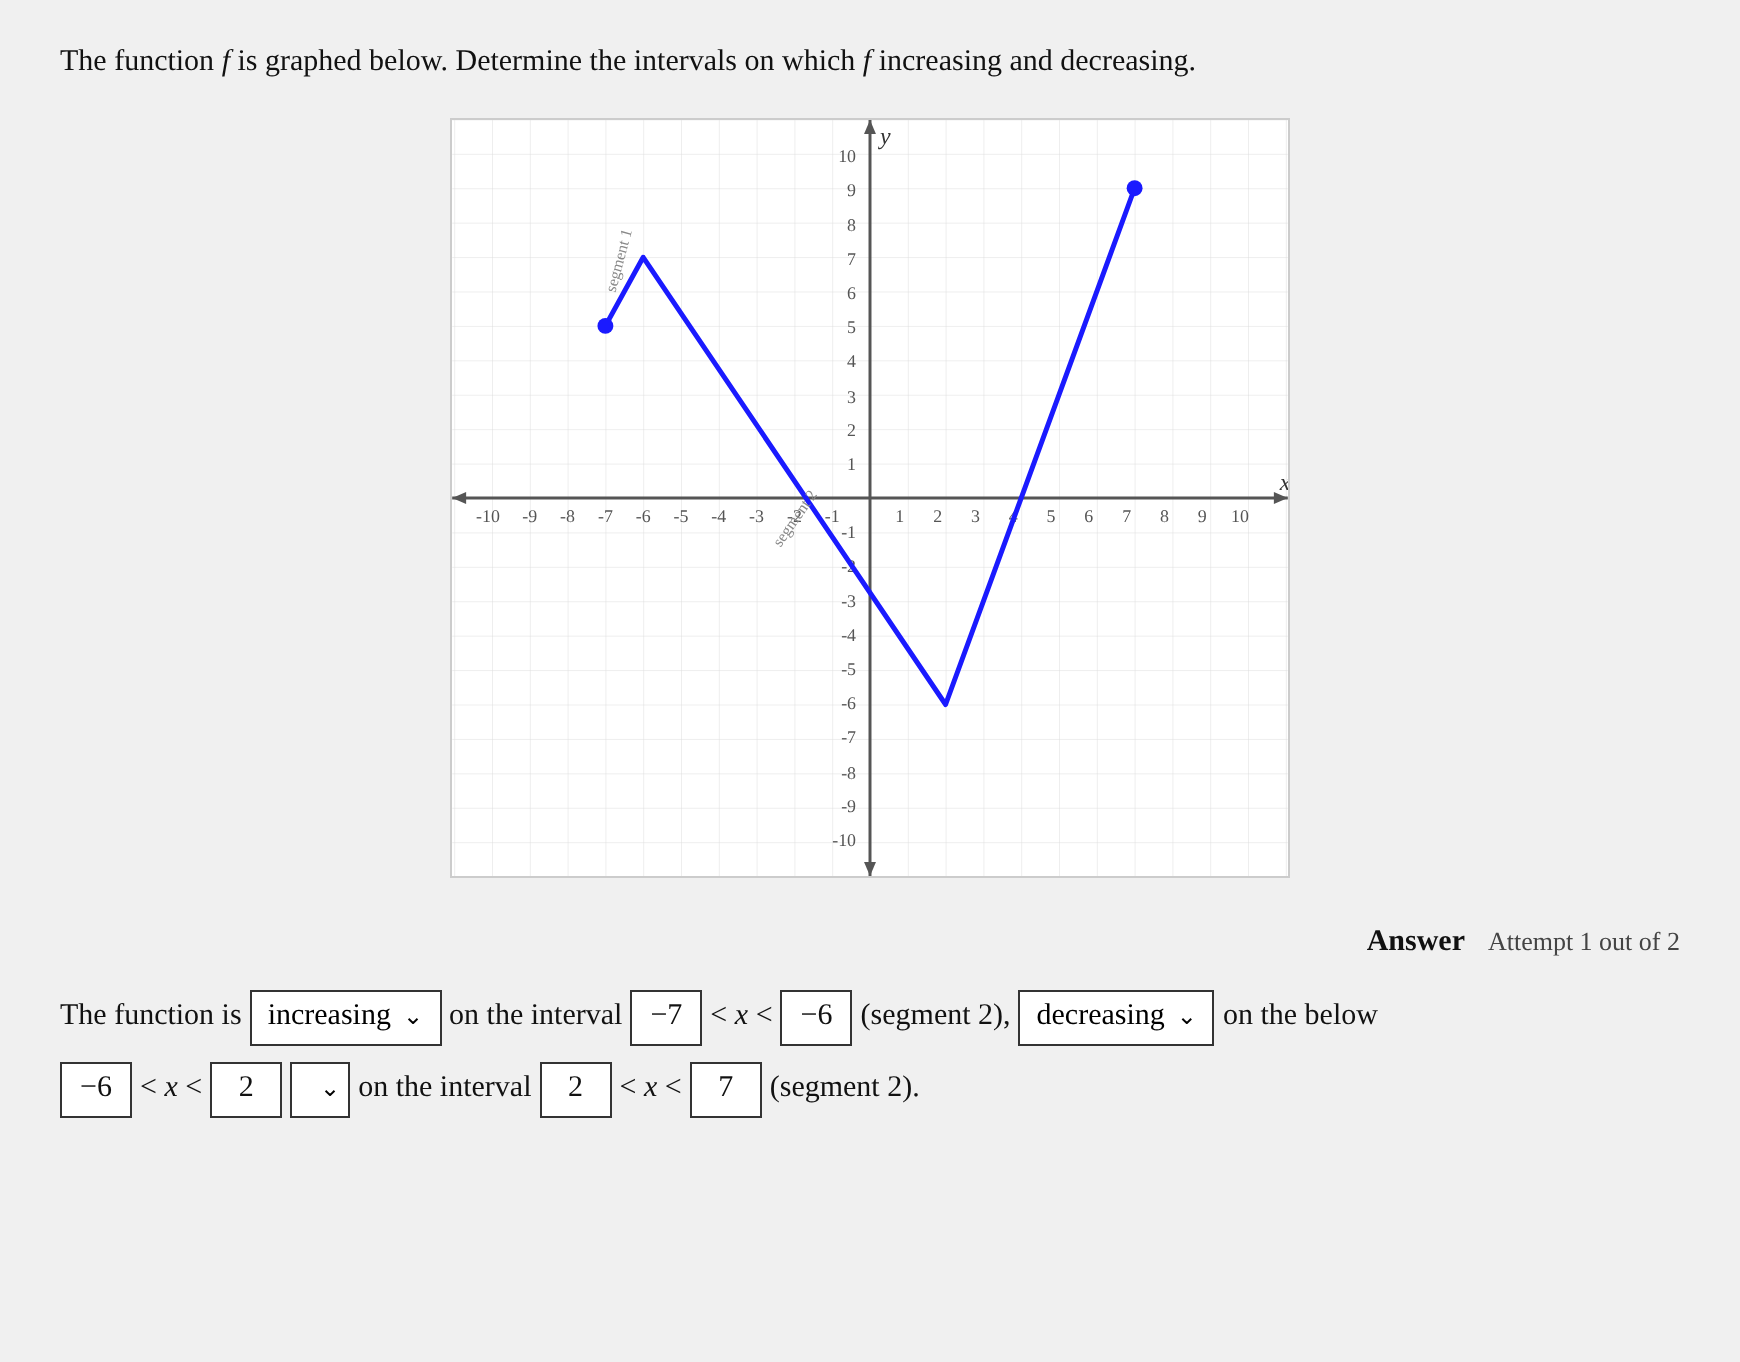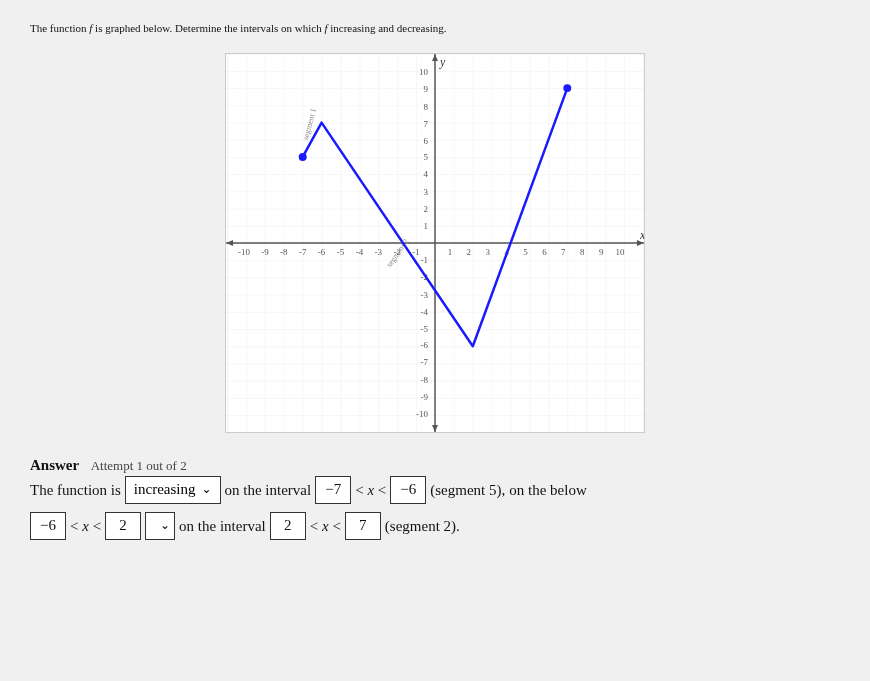--- a/index.html
+++ b/index.html
@@ -6,21 +6,21 @@
     body {
       background: #f0f0f0;
       font-family: Georgia, 'Times New Roman', serif;
       font-size: 15px;
       color: #111;
       width: 870px;
       min-height: 681px;
       padding: 20px 30px;
     }
     .question-text {
-      font-size: 11px;
+      font-size: 15px;
       margin-bottom: 16px;
       line-height: 1.5;
     }
     .graph-container {
       display: flex;
       justify-content: center;
       margin-bottom: 24px;
     }
     .graph-wrapper {
       position: relative;
@@ -32,31 +32,32 @@
     svg.graph {
       width: 100%;
       height: 100%;
     }
     .answer-section {
       margin-top: 8px;
     }
     .answer-label {
       font-weight: bold;
       font-size: 15px;
-      margin-bottom: 2px;
+      margin-bottom: 15px;
+      text-align: right;
     }
     .attempt-label {
       font-weight: normal;
       font-size: 13px;
       color: #444;
       margin-left: 8px;
     }
     .answer-row {
       display: flex;
-      align-items: flex-end;
+      align-items: center;
       flex-wrap: wrap;
       gap: 4px;
       font-size: 15px;
       margin-bottom: 8px;
       line-height: 1.8;
     }
     .answer-box {
       display: inline-flex;
       align-items: center;
       justify-content: center;
@@ -199,21 +200,22 @@
     <span class="attempt-label">Attempt 1 out of 2</span>
   </div>
 
   <div class="answer-row">
     <span>The function is</span>
     <button class="dropdown-btn">increasing</button>
     <span>on the interval</span>
     <span class="answer-box">−7</span>
     <span>&lt; <em>x</em> &lt;</span>
     <span class="answer-box">−6</span>
-    <span>(segment 5),</span>
+    <span>(segment 2),</span>
+    <button class="dropdown-btn">decreasing</button>
     <span>on the below</span>
   </div>
 
   <div class="answer-row">
     <span class="answer-box">−6</span>
     <span>&lt; <em>x</em> &lt;</span>
     <span class="answer-box">2</span>
     <button class="blank-dropdown"></button>
     <span>on the interval</span>
     <span class="answer-box">2</span>

